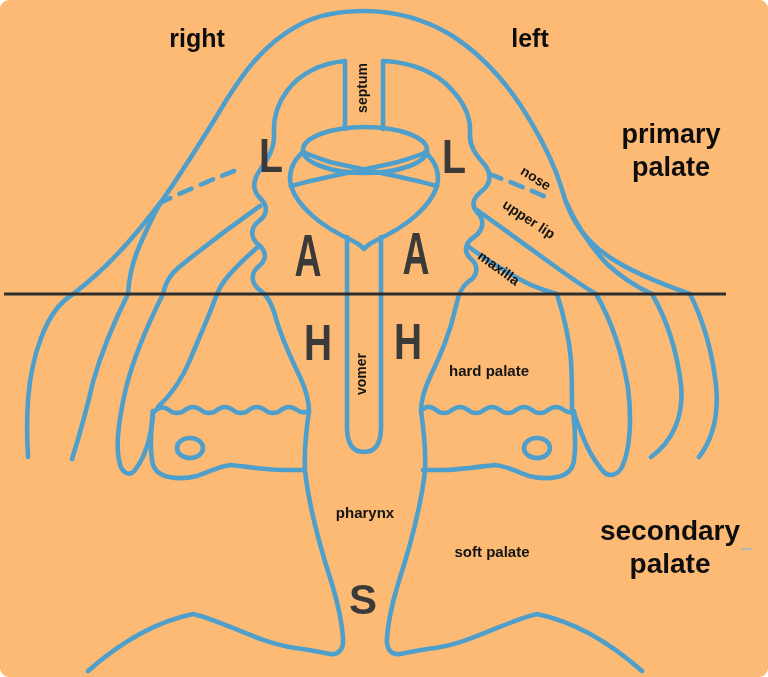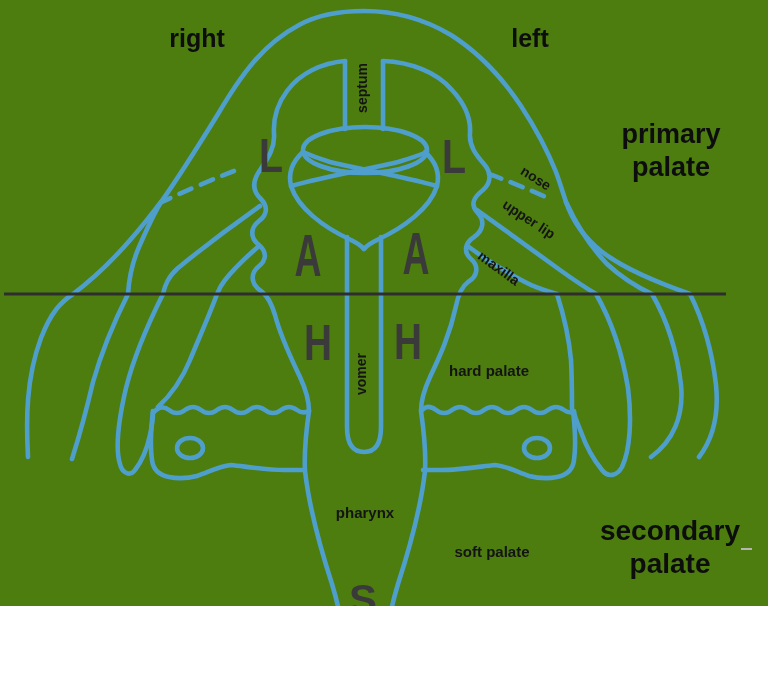--- a/index.html
+++ b/index.html
@@ -1,17 +1,17 @@
 <!DOCTYPE html>
 <html><head>
 <meta charset="utf-8">
 <style>
   html,body{margin:0;padding:0;background:#ffffff;}
-  #stage{position:relative;width:768px;height:606px;background:#4d7c0f;overflow:hidden;
-         font-family:"Liberation Sans", sans-serif;}
+  #stage{position:relative;width:768px;height:677px;background:#fdba74;overflow:hidden;
+         font-family:"Liberation Sans", sans-serif;border-radius:9px;}
   svg{display:block;}
   .blue{fill:none;stroke:#4f9fcc;stroke-width:4.6;stroke-linecap:round;stroke-linejoin:round;}
   .blue-dash{fill:none;stroke:#4f9fcc;stroke-width:4.6;stroke-linecap:round;stroke-dasharray:13 10;}
   .divider{stroke:#2e2e2e;stroke-width:3.2;}
   .big-side{font-weight:bold;font-size:25px;fill:#0d0d0d;}
   .region{font-weight:bold;font-size:27px;fill:#0d0d0d;}
   .region2{font-weight:bold;font-size:28px;fill:#0d0d0d;}
   .letter{font-weight:bold;fill:#3a3a3a;}
   .small-label{font-weight:bold;font-size:14px;fill:#141414;}
   .mid-label{font-weight:bold;font-size:15px;fill:#141414;}

